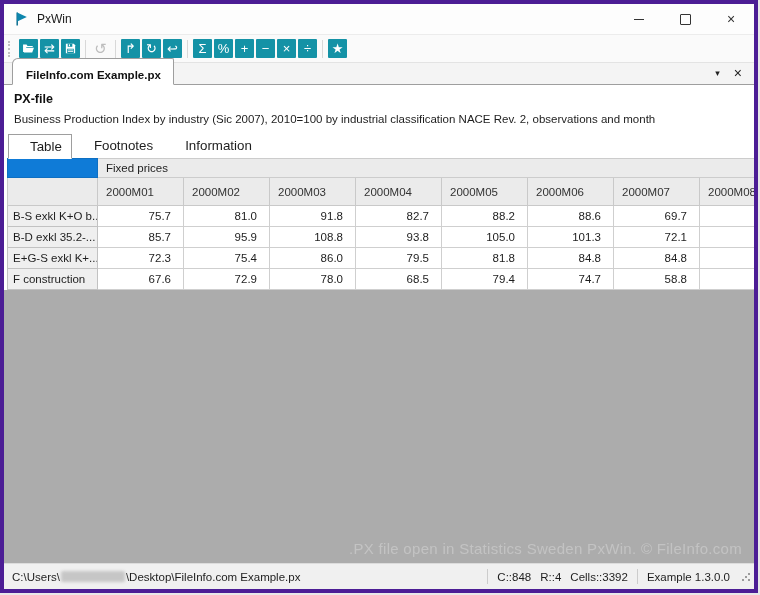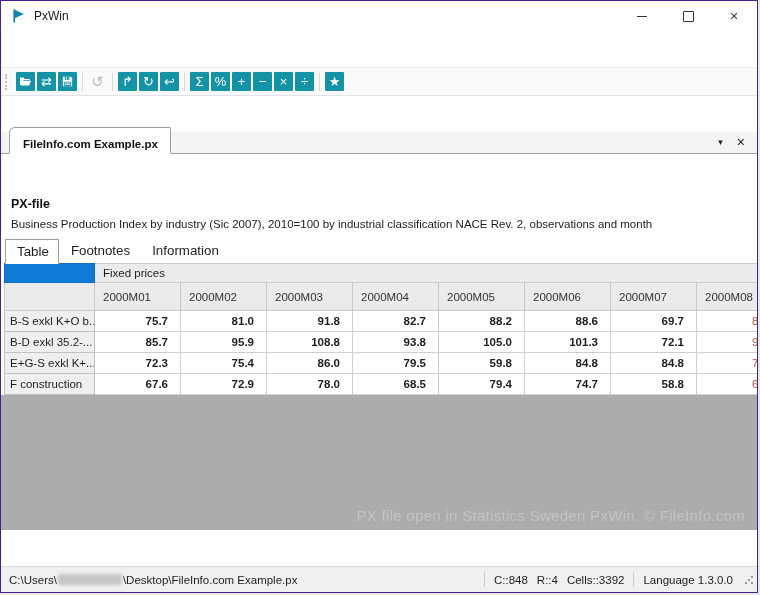--- a/index.html
+++ b/index.html
@@ -1,17 +1,17 @@
 <!DOCTYPE html>
 <html><head>
 <meta charset="utf-8">
 <style>
   html,body{margin:0;padding:0;background:#e8e8e8;}
   body{width:760px;height:595px;overflow:hidden;font-family:"Liberation Sans",sans-serif;-webkit-font-smoothing:antialiased;}
-  .window{width:758px;height:593px;border:1px solid #4c1d95;background:#fff;display:flex;flex-direction:column;box-sizing:border-box;gap:36px;}
+  .window{width:758px;height:593px;border:4px solid #4c1d95;background:#fff;display:flex;flex-direction:column;box-sizing:border-box;}
 
   
   .titlebar{height:30px;flex:0 0 30px;display:flex;align-items:center;padding-left:10px;background:#fdfdfd;}
   .app-logo{width:16px;height:16px;display:inline-flex;}
   .app-title{font-size:12px;color:#1a1a1a;margin-left:7px;}
   .win-controls{margin-left:auto;display:flex;height:100%;}
   .win-btn{width:46px;height:100%;display:flex;align-items:center;justify-content:center;border:none;background:transparent;color:#333;font-size:13px;padding:0;font-family:inherit;}
   .glyph-min{display:inline-block;width:10px;height:1px;background:#333;}
   .glyph-max{display:inline-block;width:9px;height:9px;border:1px solid #333;border-radius:1px;}
   .glyph-close{font-size:14px;line-height:1;}
@@ -33,32 +33,32 @@
   .doc-tab{background:#fff;border:1px solid #9e9e9e;border-bottom:1px solid #fff;margin-bottom:-1px;padding:10px 12px 3px 13px;font-size:11.5px;font-weight:bold;color:#111;border-top-left-radius:6px;border-top-right-radius:2px;position:relative;z-index:2;}
   .tab-actions{margin-left:auto;display:flex;align-items:center;gap:14px;padding:0 12px 4px 0;}
   .tab-dd{font-size:9px;color:#222;background:none;border:none;padding:0;font-family:inherit;}
   .tab-close{font-size:14px;color:#222;background:none;border:none;padding:0;line-height:1;font-family:inherit;}
 
   
   .content{flex:1;display:flex;flex-direction:column;background:#fff;overflow:hidden;position:relative;}
   .px-heading{font-size:12.5px;font-weight:bold;color:#111;margin:7px 0 0 10px;}
   .px-desc{font-size:11.5px;color:#1d1d1d;margin:7px 0 0 10px;}
   .subtabs{display:flex;margin:9px 0 0 4px;font-size:11.5px;}
-  .subtab{padding:3px 9px 4px 11px;color:#1d1d1d;border:1px solid transparent;background:transparent;font-family:inherit;}
+  .subtab{padding:3px 9px 4px 21px;color:#1d1d1d;border:1px solid transparent;background:transparent;font-family:inherit;}
   .subtab.active{border:1px solid #9e9e9e;border-bottom:1px solid #fff;background:#fff;position:relative;z-index:1;margin-bottom:-1px;}
 
   
   .grid-wrap{margin-left:3px;overflow:hidden;flex:0 0 auto;}
   table.px{border-collapse:collapse;table-layout:fixed;width:778px;font-size:11.5px;}
   table.px td,table.px th{box-sizing:border-box;overflow:hidden;white-space:nowrap;}
   .sel-cell{background:#0f7bd7;border:1px solid #0e6fc2;height:19px;}
   .group-hdr{background:#ebebeb;border:1px solid #cccccc;padding-left:8px;color:#1d1d1d;text-align:left;font-weight:normal;}
   th.colh{background:#ebebeb;border:1px solid #c9c9c9;height:28px;font-weight:normal;text-align:left;padding-left:8px;color:#333;}
   th.rowh{background:#efefef;border:1px solid #c2c2c2;height:21px;font-weight:normal;text-align:left;padding-left:5px;color:#1d1d1d;}
-  td.val{background:#fff;border:1px solid #cfcfcf;height:21px;text-align:right;padding-right:12px;color:#1d1d1d;font-weight:bold;}
+  td.val{background:#fff;border:1px solid #cfcfcf;height:21px;text-align:right;padding-right:12px;color:#1d1d1d;}
   td.m08{background:#fff;border:1px solid #cfcfcf;height:21px;text-align:left;padding-left:55px;color:#b05a28;}
 
   
   .gray-fill{flex:1;background:#acacac;position:relative;}
   .watermark{position:absolute;right:12px;bottom:6px;font-size:15px;color:#c3c3c3;letter-spacing:.3px;}
 
   
   .statusbar{height:25px;flex:0 0 25px;background:#f0f0f0;border-top:1px solid #dcdcdc;display:flex;align-items:center;font-size:11.5px;color:#1d1d1d;padding:0 3px 0 8px;}
   .blur-chip{display:inline-block;width:64px;height:11px;background:#c6c6c6;border-radius:2px;filter:blur(1.5px);vertical-align:-1px;margin:0 1px;}
   .sb-right{margin-left:auto;display:flex;align-items:center;gap:9px;}
@@ -228,21 +228,21 @@
               <td class="val">101.3</td>
               <td class="val">72.1</td>
               <td class="m08">9</td>
             </tr>
             <tr>
               <th class="rowh">E+G-S exkl K+...</th>
               <td class="val">72.3</td>
               <td class="val">75.4</td>
               <td class="val">86.0</td>
               <td class="val">79.5</td>
-              <td class="val">59.8</td>
+              <td class="val">81.8</td>
               <td class="val">84.8</td>
               <td class="val">84.8</td>
               <td class="m08">7</td>
             </tr>
             <tr>
               <th class="rowh">F construction</th>
               <td class="val">67.6</td>
               <td class="val">72.9</td>
               <td class="val">78.0</td>
               <td class="val">68.5</td>
@@ -263,18 +263,18 @@
   <div class="statusbar">
     <span>
       <span>C:\Users\</span><span class="blur-chip"></span><span>\Desktop\FileInfo.com Example.px</span>
     </span>
     <span class="sb-right">
       <span class="sb-sep"></span>
       <span>C::848</span>
       <span>R::4</span>
       <span>Cells::3392</span>
       <span class="sb-sep"></span>
-      <span>Language 1.3.0.0</span>
+      <span>Example 1.3.0.0</span>
       <span class="resize-grip"></span>
     </span>
   </div>
 
 </div>
 
 </body></html>

